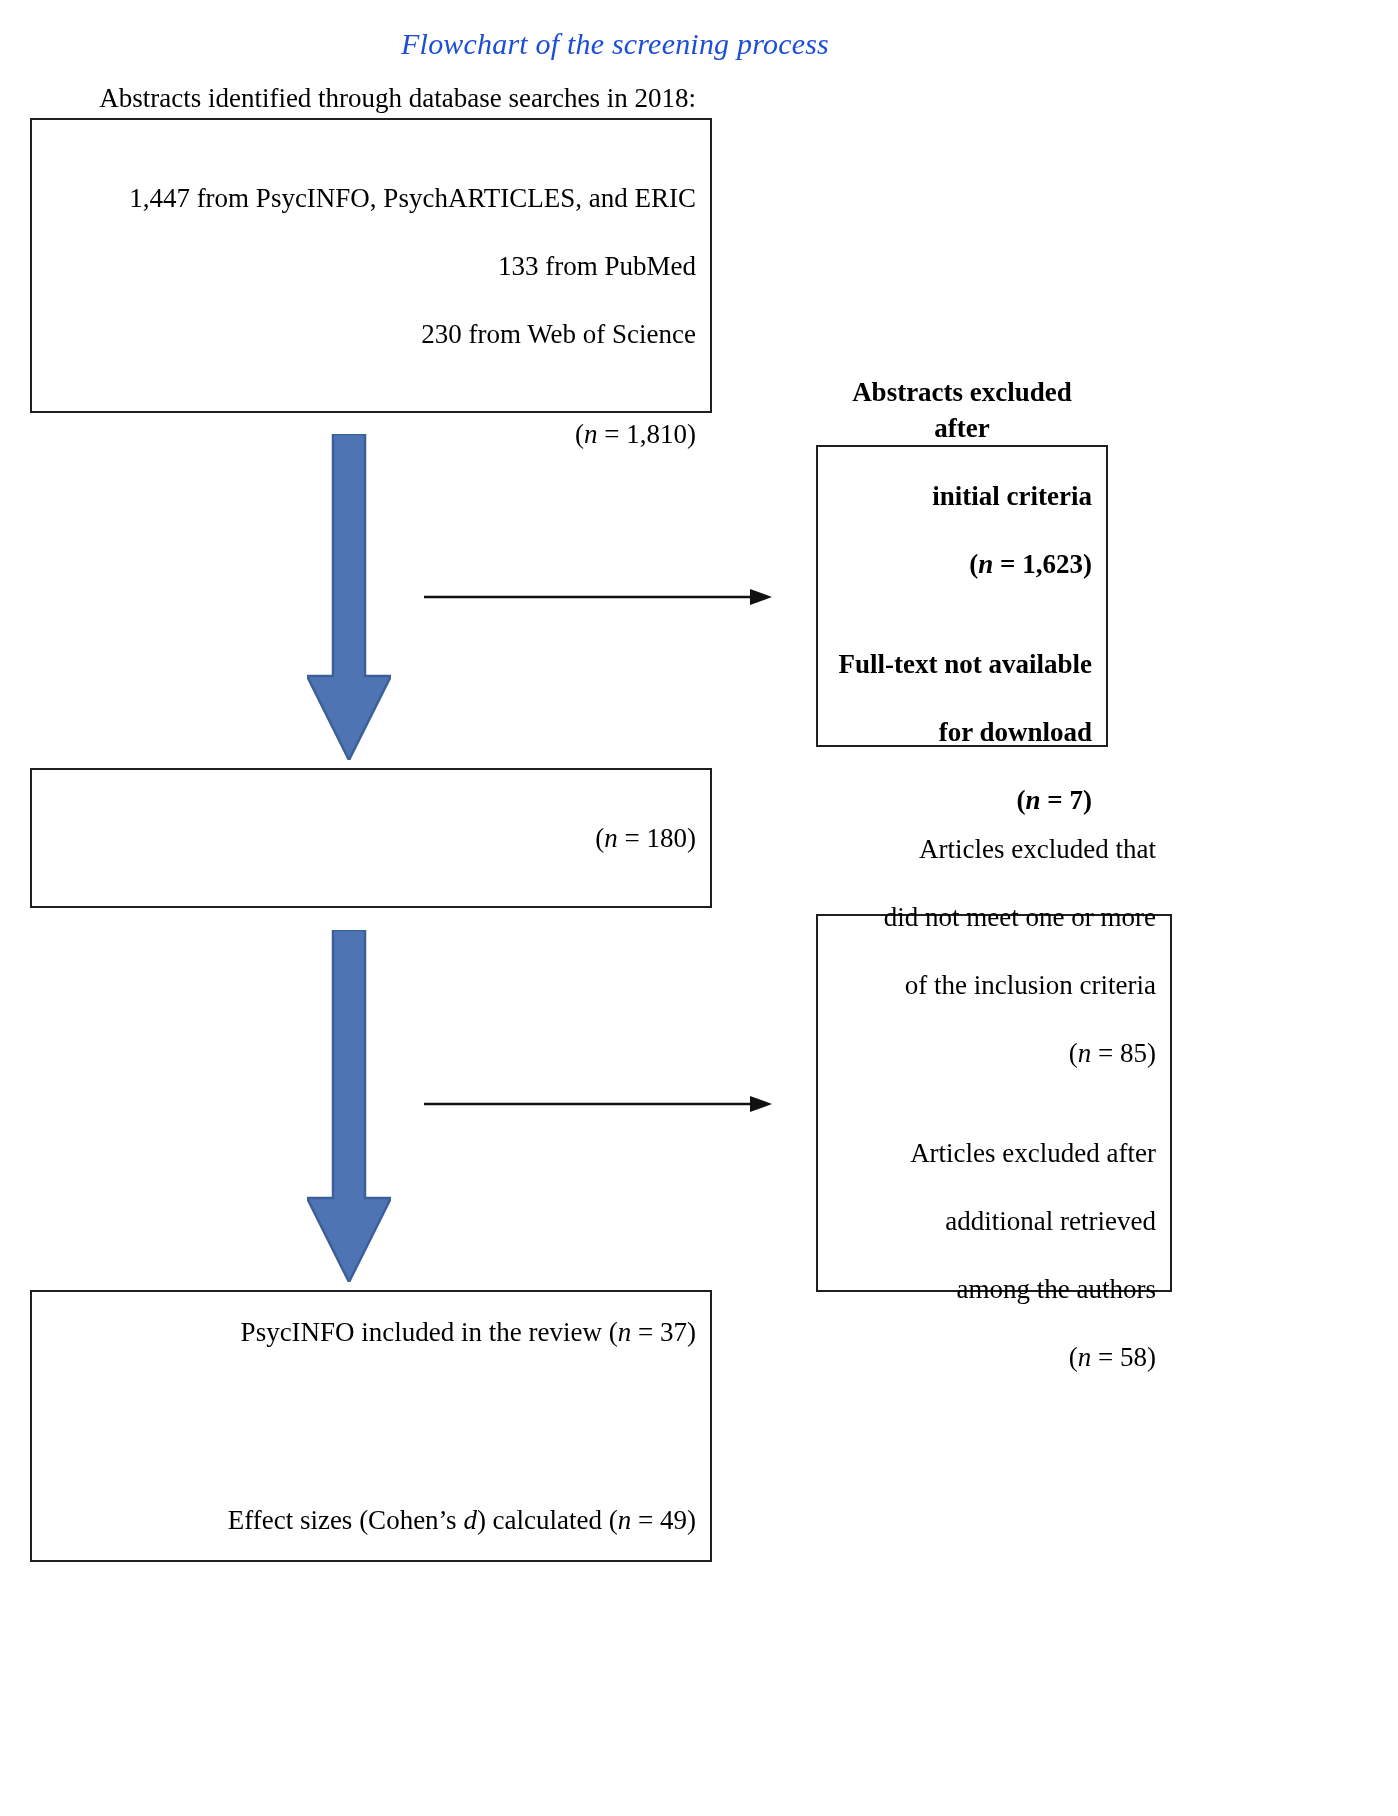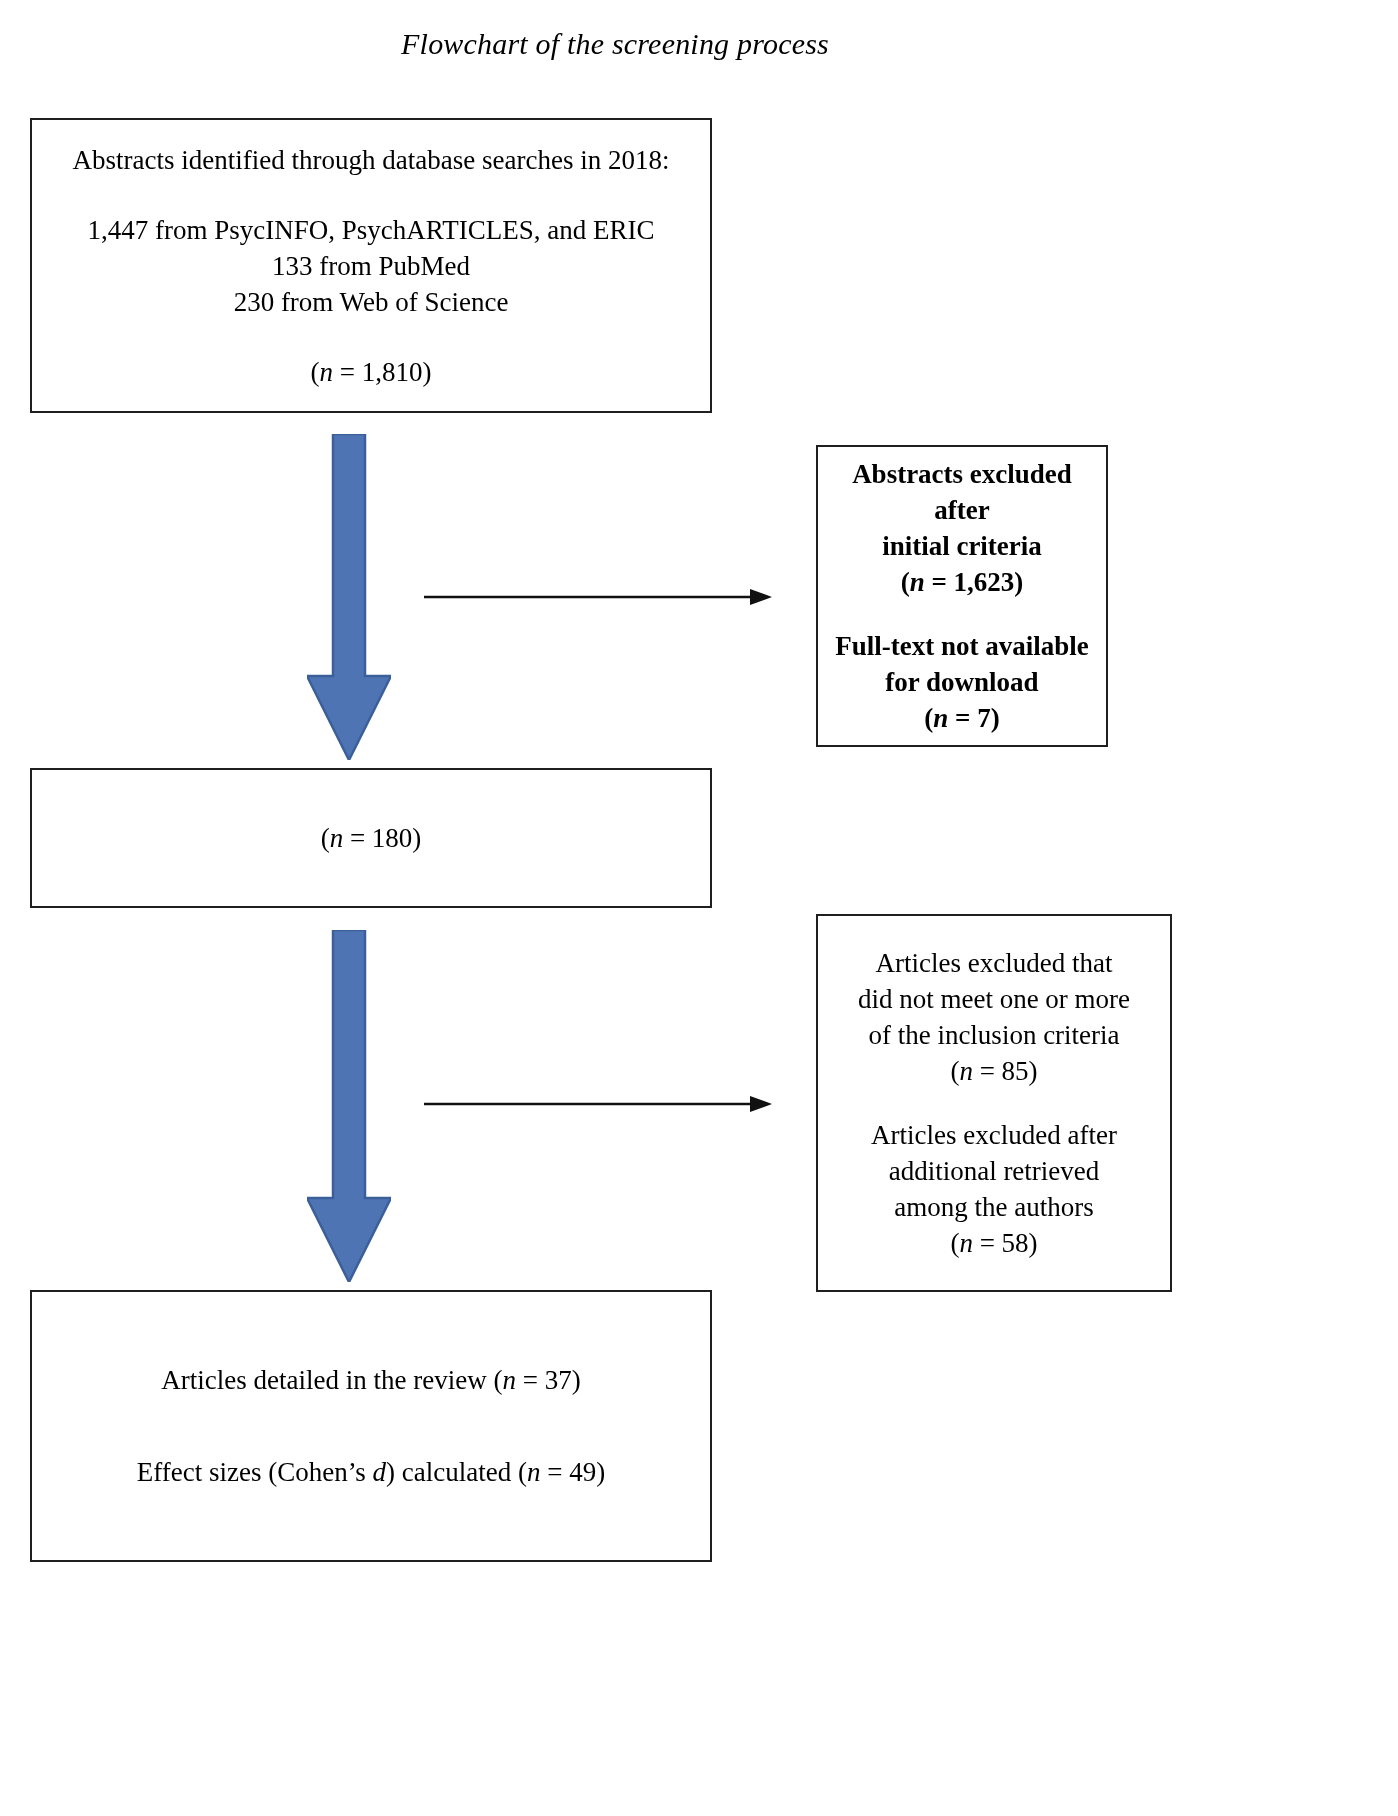--- a/index.html
+++ b/index.html
@@ -18,36 +18,37 @@
   }
   #figure-title {
     position: absolute;
     left: 0;
     top: 24px;
     width: 1230px;
     text-align: center;
     font-style: italic;
     font-size: 30px;
     line-height: 40px;
-    color: #000000;
+    color: #1d4ed8;
     letter-spacing: 0.2px;
   }
   .flow-box {
     position: absolute;
     box-sizing: border-box;
     border: 2px solid #1f1f1f;
     background: #ffffff;
     display: flex;
     flex-direction: column;
     justify-content: center;
-    align-items: center;
+    align-items: flex-end;
     font-size: 27px;
     line-height: 36px;
     text-align: center;
     padding: 6px 14px;
+    gap: 32px;
   }
   .flow-box .para {
     margin: 0;
     padding: 0;
   }
   .flow-box .spacer {
     height: 34px;
   }
   .flow-box .spacer-sm {
     height: 28px;
@@ -191,19 +192,19 @@
     <p class="para">of the inclusion criteria</p>
     <p class="para"><span>(</span><span class="ital">n</span><span> = 85)</span></p>
     <div class="spacer-sm"></div>
     <p class="para">Articles excluded after</p>
     <p class="para">additional retrieved</p>
     <p class="para">among the authors</p>
     <p class="para"><span>(</span><span class="ital">n</span><span> = 58)</span></p>
   </div>
 
   <div class="flow-box" id="box-included">
-    <p class="para"><span>Articles detailed in the review (</span><span class="ital">n</span><span> = 37)</span></p>
+    <p class="para"><span>PsycINFO included in the review (</span><span class="ital">n</span><span> = 37)</span></p>
     <div class="spacer-sm"></div>
     <div class="spacer-sm"></div>
     <p class="para"><span>Effect sizes (Cohen’s </span><span class="ital">d</span><span>) calculated (</span><span class="ital">n</span><span> = 49)</span></p>
   </div>
 
 </div>
 
 </body></html>

